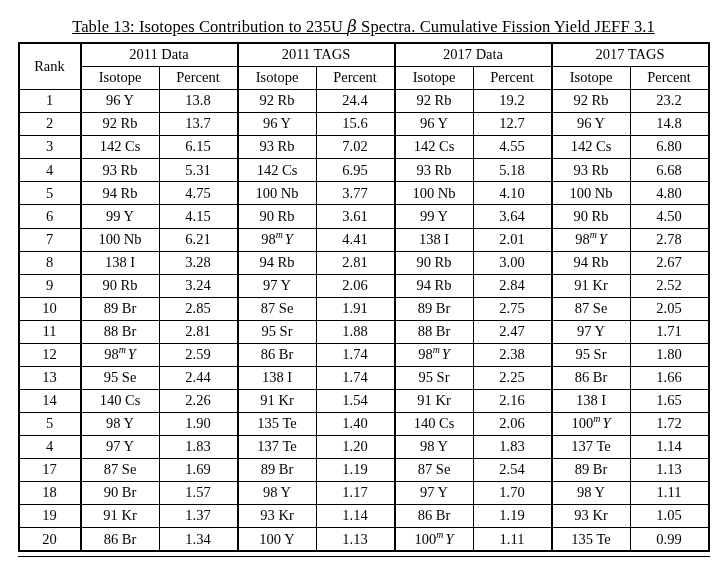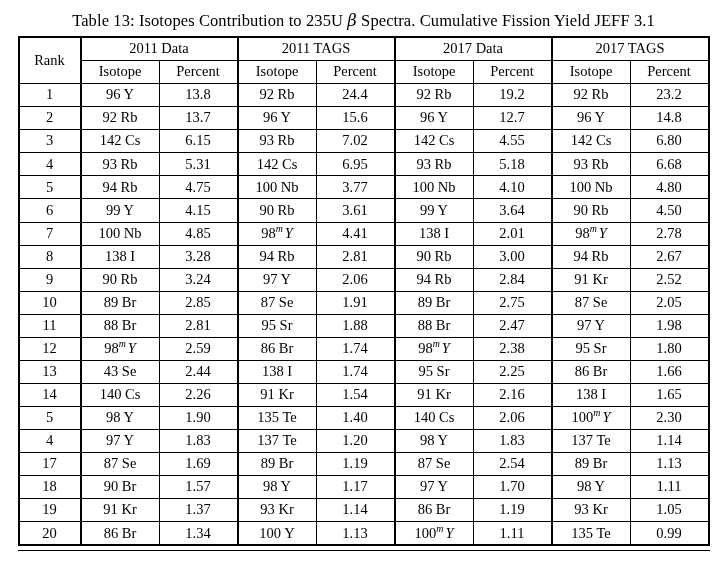--- a/index.html
+++ b/index.html
@@ -11,25 +11,26 @@
     overflow: hidden;
     font-family: "Liberation Serif", serif;
     color: #000;
   }
   .page {
     width: 727px;
     height: 577px;
     position: relative;
   }
   .caption {
-    padding-top: 11px;
+    padding-top: 17px;
     text-align: center;
     font-size: 16.5px;
     letter-spacing: 0.1px;
     white-space: nowrap;
+    text-decoration: underline;
   }
   .caption .beta {
     font-style: italic;
     font-family: "DejaVu Serif", serif;
   }
   table.iso {
     border-collapse: collapse;
     table-layout: fixed;
     width: 692px;
     margin: 5px auto 0 auto;
@@ -166,21 +167,21 @@
           <td class="gb">90 Rb</td>
           <td>3.61</td>
           <td class="gb">99 Y</td>
           <td>3.64</td>
           <td class="gb">90 Rb</td>
           <td>4.50</td>
         </tr>
         <tr>
           <td>7</td>
           <td class="gb">100 Nb</td>
-          <td>4.85</td>
+          <td>6.21</td>
           <td class="gb">98<sup class="meta">m</sup><i class="sym">Y</i></td>
           <td>4.41</td>
           <td class="gb">138 I</td>
           <td>2.01</td>
           <td class="gb">98<sup class="meta">m</sup><i class="sym">Y</i></td>
           <td>2.78</td>
         </tr>
         <tr>
           <td>8</td>
           <td class="gb">138 I</td>
@@ -216,36 +217,36 @@
         </tr>
         <tr>
           <td>11</td>
           <td class="gb">88 Br</td>
           <td>2.81</td>
           <td class="gb">95 Sr</td>
           <td>1.88</td>
           <td class="gb">88 Br</td>
           <td>2.47</td>
           <td class="gb">97 Y</td>
-          <td>1.98</td>
+          <td>1.71</td>
         </tr>
         <tr>
           <td>12</td>
           <td class="gb">98<sup class="meta">m</sup><i class="sym">Y</i></td>
           <td>2.59</td>
           <td class="gb">86 Br</td>
           <td>1.74</td>
           <td class="gb">98<sup class="meta">m</sup><i class="sym">Y</i></td>
           <td>2.38</td>
           <td class="gb">95 Sr</td>
           <td>1.80</td>
         </tr>
         <tr>
           <td>13</td>
-          <td class="gb">43 Se</td>
+          <td class="gb">95 Se</td>
           <td>2.44</td>
           <td class="gb">138 I</td>
           <td>1.74</td>
           <td class="gb">95 Sr</td>
           <td>2.25</td>
           <td class="gb">86 Br</td>
           <td>1.66</td>
         </tr>
         <tr>
           <td>14</td>
@@ -260,21 +261,21 @@
         </tr>
         <tr>
           <td>5</td>
           <td class="gb">98 Y</td>
           <td>1.90</td>
           <td class="gb">135 Te</td>
           <td>1.40</td>
           <td class="gb">140 Cs</td>
           <td>2.06</td>
           <td class="gb">100<sup class="meta">m</sup><i class="sym">Y</i></td>
-          <td>2.30</td>
+          <td>1.72</td>
         </tr>
         <tr>
           <td>4</td>
           <td class="gb">97 Y</td>
           <td>1.83</td>
           <td class="gb">137 Te</td>
           <td>1.20</td>
           <td class="gb">98 Y</td>
           <td>1.83</td>
           <td class="gb">137 Te</td>

